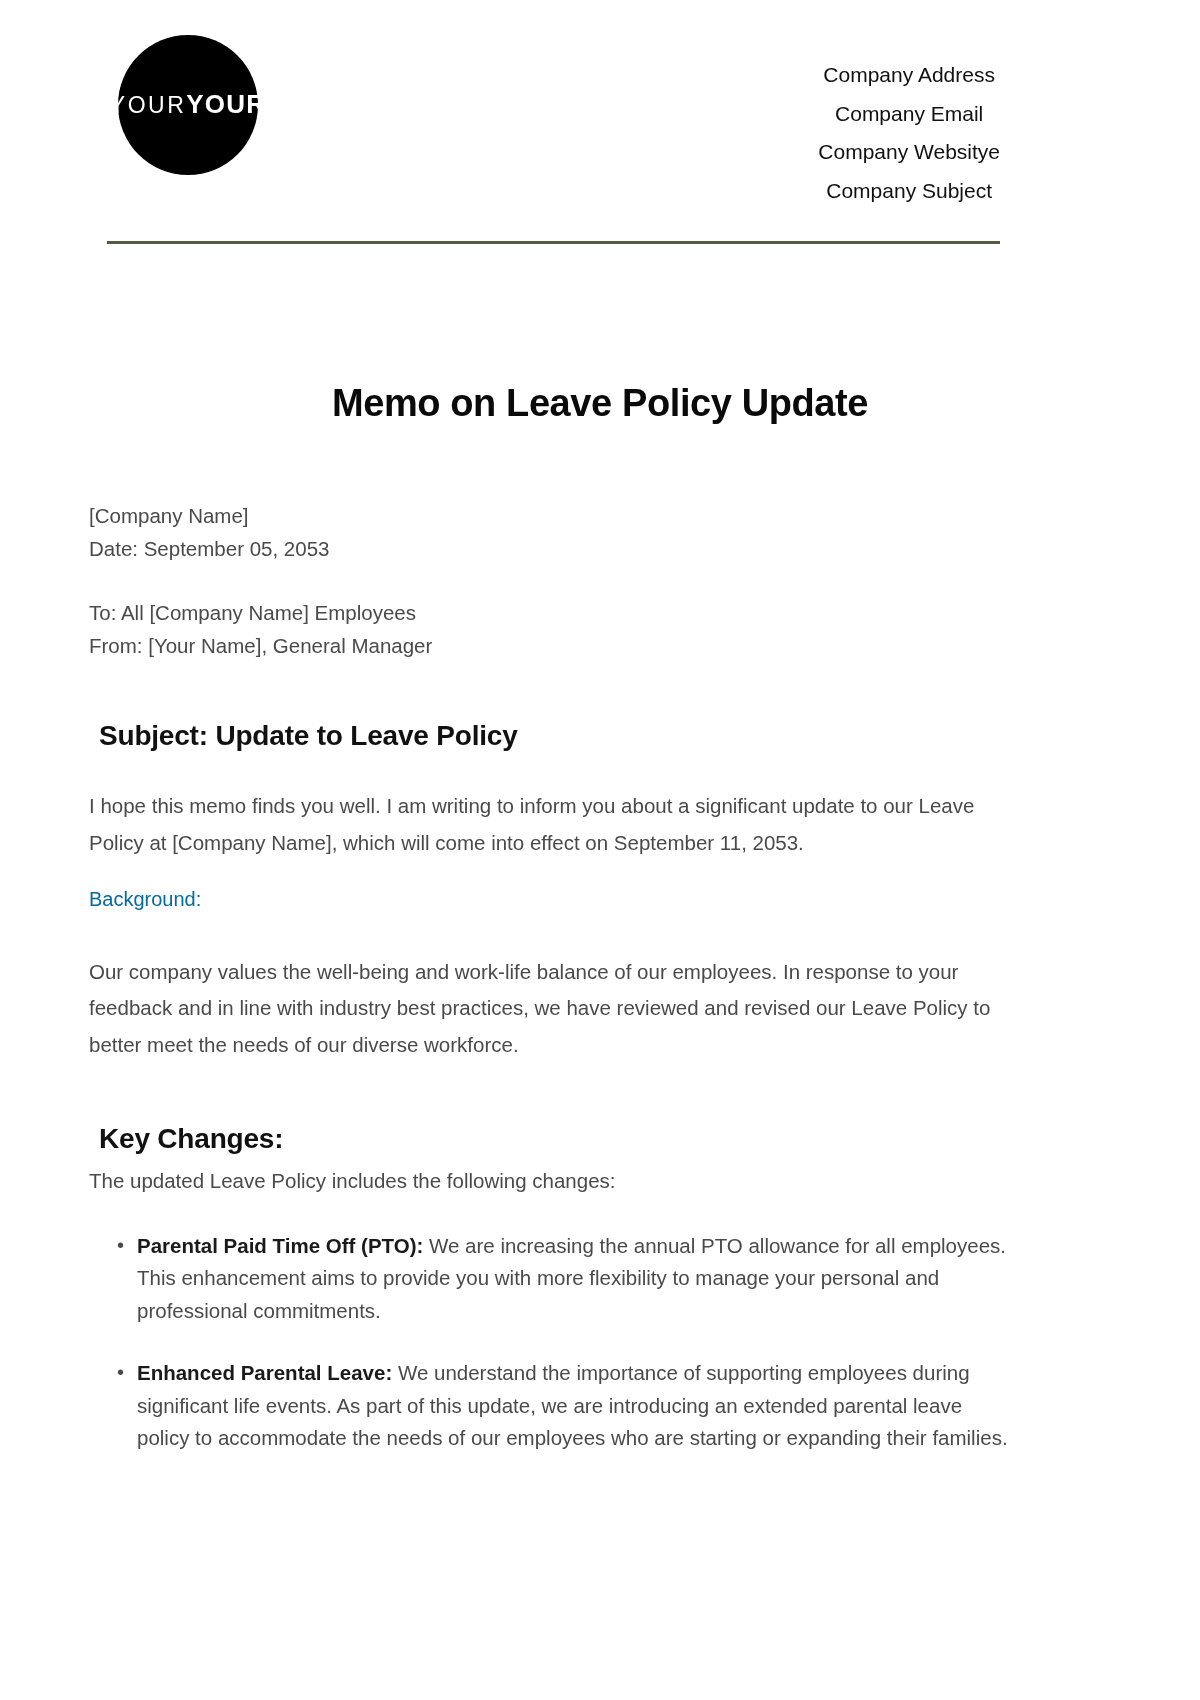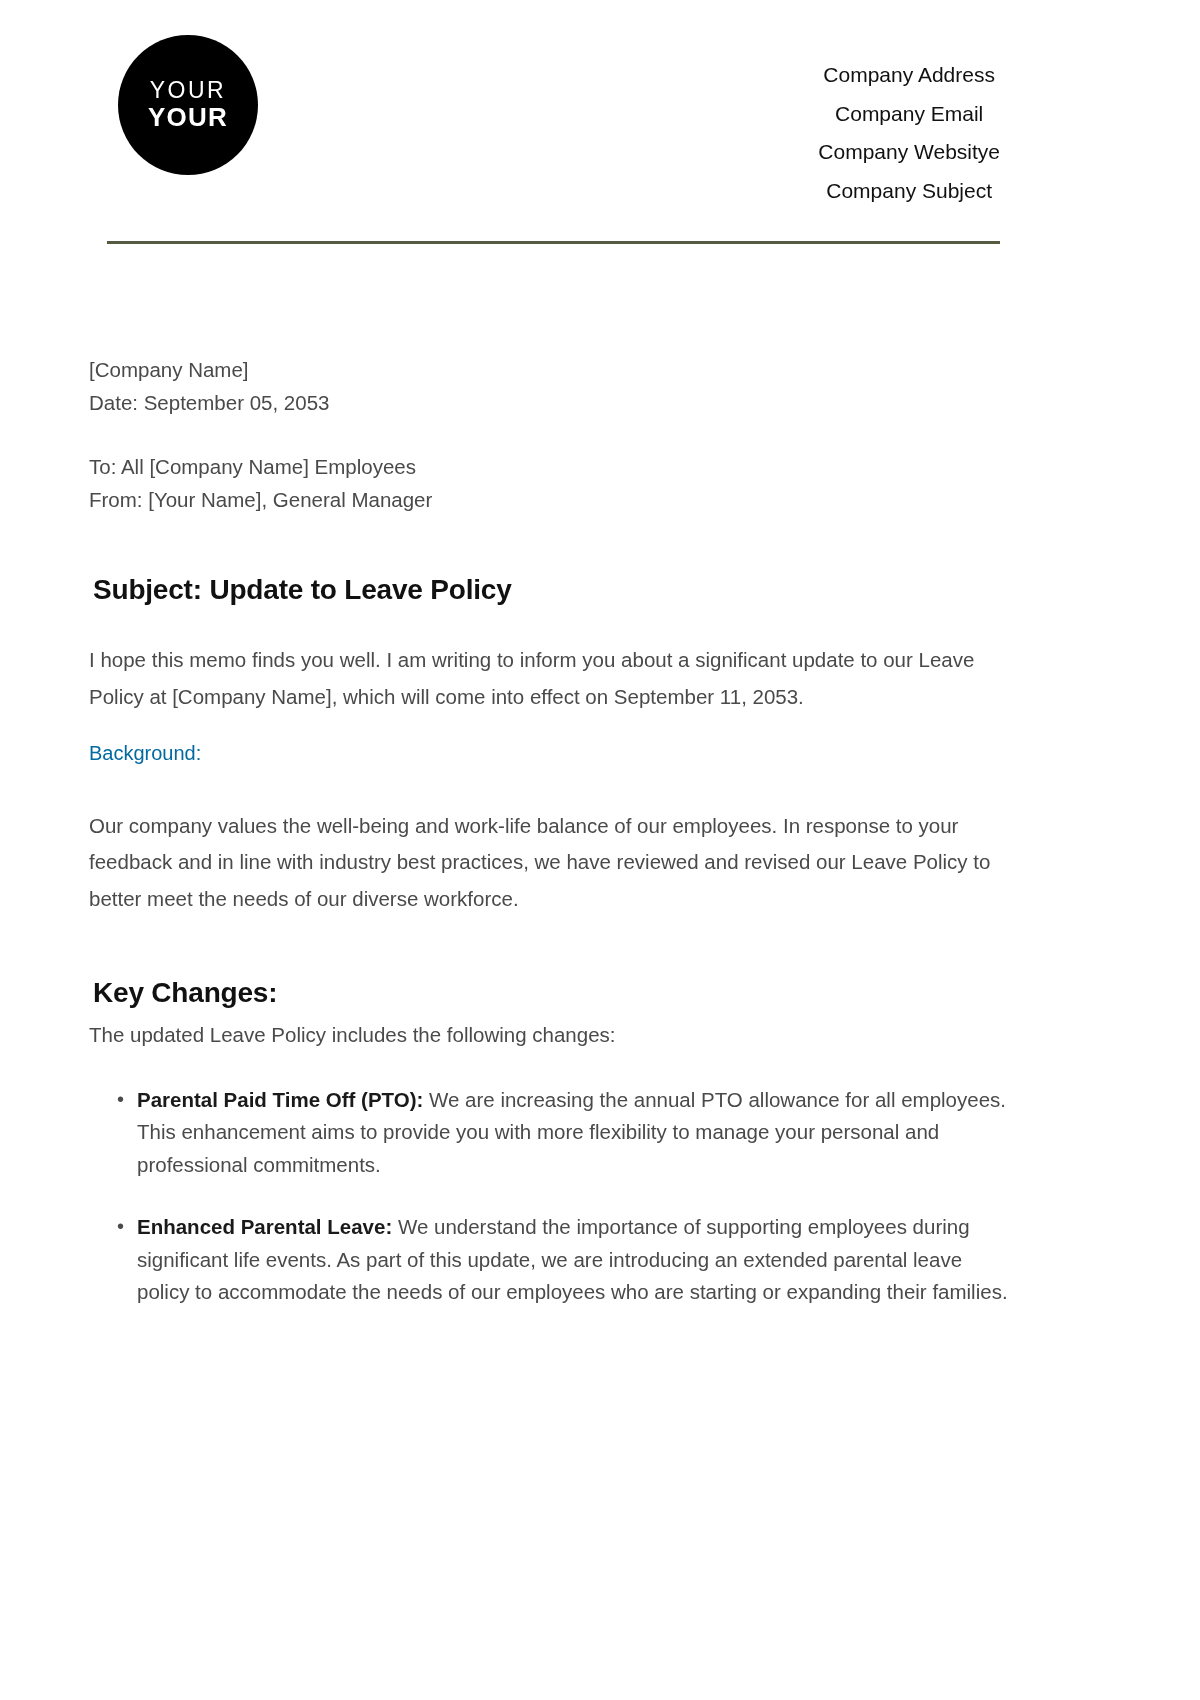--- a/index.html
+++ b/index.html
@@ -30,21 +30,21 @@
     justify-content: space-between;
     padding: 30px 200px 0 118px;
   }
   .logo-badge {
     width: 140px;
     height: 140px;
     border-radius: 50%;
     background: #000000;
     color: #ffffff;
     display: flex;
-    flex-direction: column;
+    flex-direction: row;
     align-items: center;
     justify-content: center;
     flex: 0 0 auto;
     margin-top: 5px;
   }
   .logo-top {
     font-size: 23px;
     letter-spacing: 2.5px;
     font-weight: 400;
     line-height: 1.15;
@@ -80,32 +80,32 @@
     margin: 138px 0 0 0;
     padding: 0 90px;
   }
 
   
   .body-wrap {
     padding: 0 190px 0 89px;
     color: #4a4a4a;
   }
   .meta-block {
-    margin-top: 110px;
+    margin-top: 75px;
     font-size: 20.5px;
     line-height: 32.5px;
   }
   .meta-gap { height: 32px; }
 
   h2.section {
     font-size: 28px;
     font-weight: 700;
     color: #111111;
     letter-spacing: -0.2px;
-    margin: 58px 0 0 4px;
+    margin: 58px 0 0 10px;
   }
   h2.section.tight { margin-top: 60px; }
 
   p.para {
     font-size: 20.5px;
     line-height: 36.5px;
     margin: 36px 0 0 0;
     color: #4a4a4a;
   }
   p.para.closeup { margin-top: 8px; }
@@ -159,20 +159,21 @@
       <div>Company Address</div>
       <div>Company Email</div>
       <div>Company Websitye</div>
       <div>Company Subject</div>
     </div>
 
   </div>
 
   <div class="rule"></div>
 
+  <h1 class="doc-title">Memo on Leave Policy Update</h1>
 
   <div class="body-wrap">
 
     <div class="meta-block">
       <div>[Company Name]</div>
       <div>Date: September 05, 2053</div>
       <div class="meta-gap"></div>
       <div>To: All [Company Name] Employees</div>
       <div>From: [Your Name], General Manager</div>
     </div>

